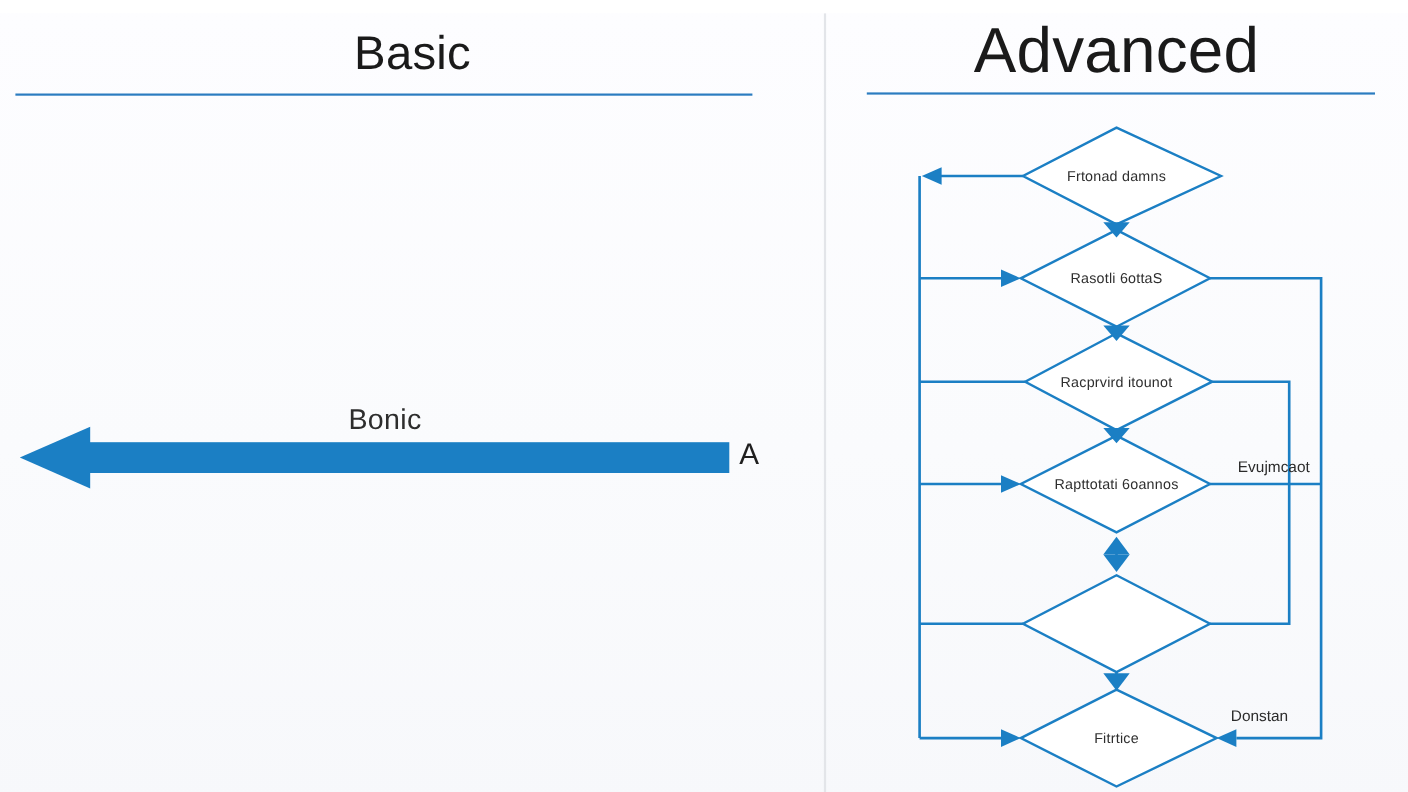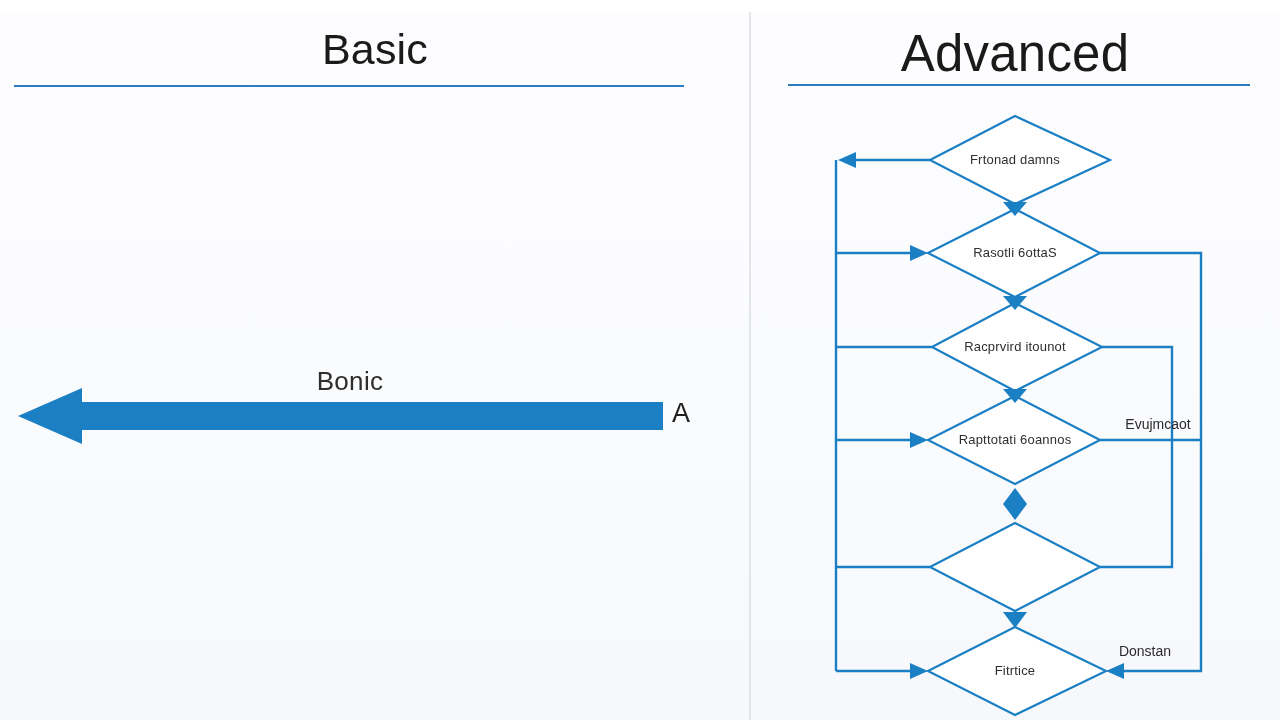--- a/index.html
+++ b/index.html
@@ -48,22 +48,22 @@
     color: #1a1a1a;
     font-weight: 400;
     letter-spacing: .2px;
     white-space: nowrap;
   }
   #title-basic {
     top: 13px;
     font-size: 43px;
   }
   #title-advanced {
-    top: 12px;
-    font-size: 51px;
+    top: 0;
+    font-size: 58px;
   }
   .title-rule {
     position: absolute;
     height: 2px;
     background: #2b7cc0;
   }
   #rule-basic    { left: 14px;  top: 73px; width: 670px; }
   #rule-advanced { left: 38px;  top: 72px; width: 462px; }
 
   

